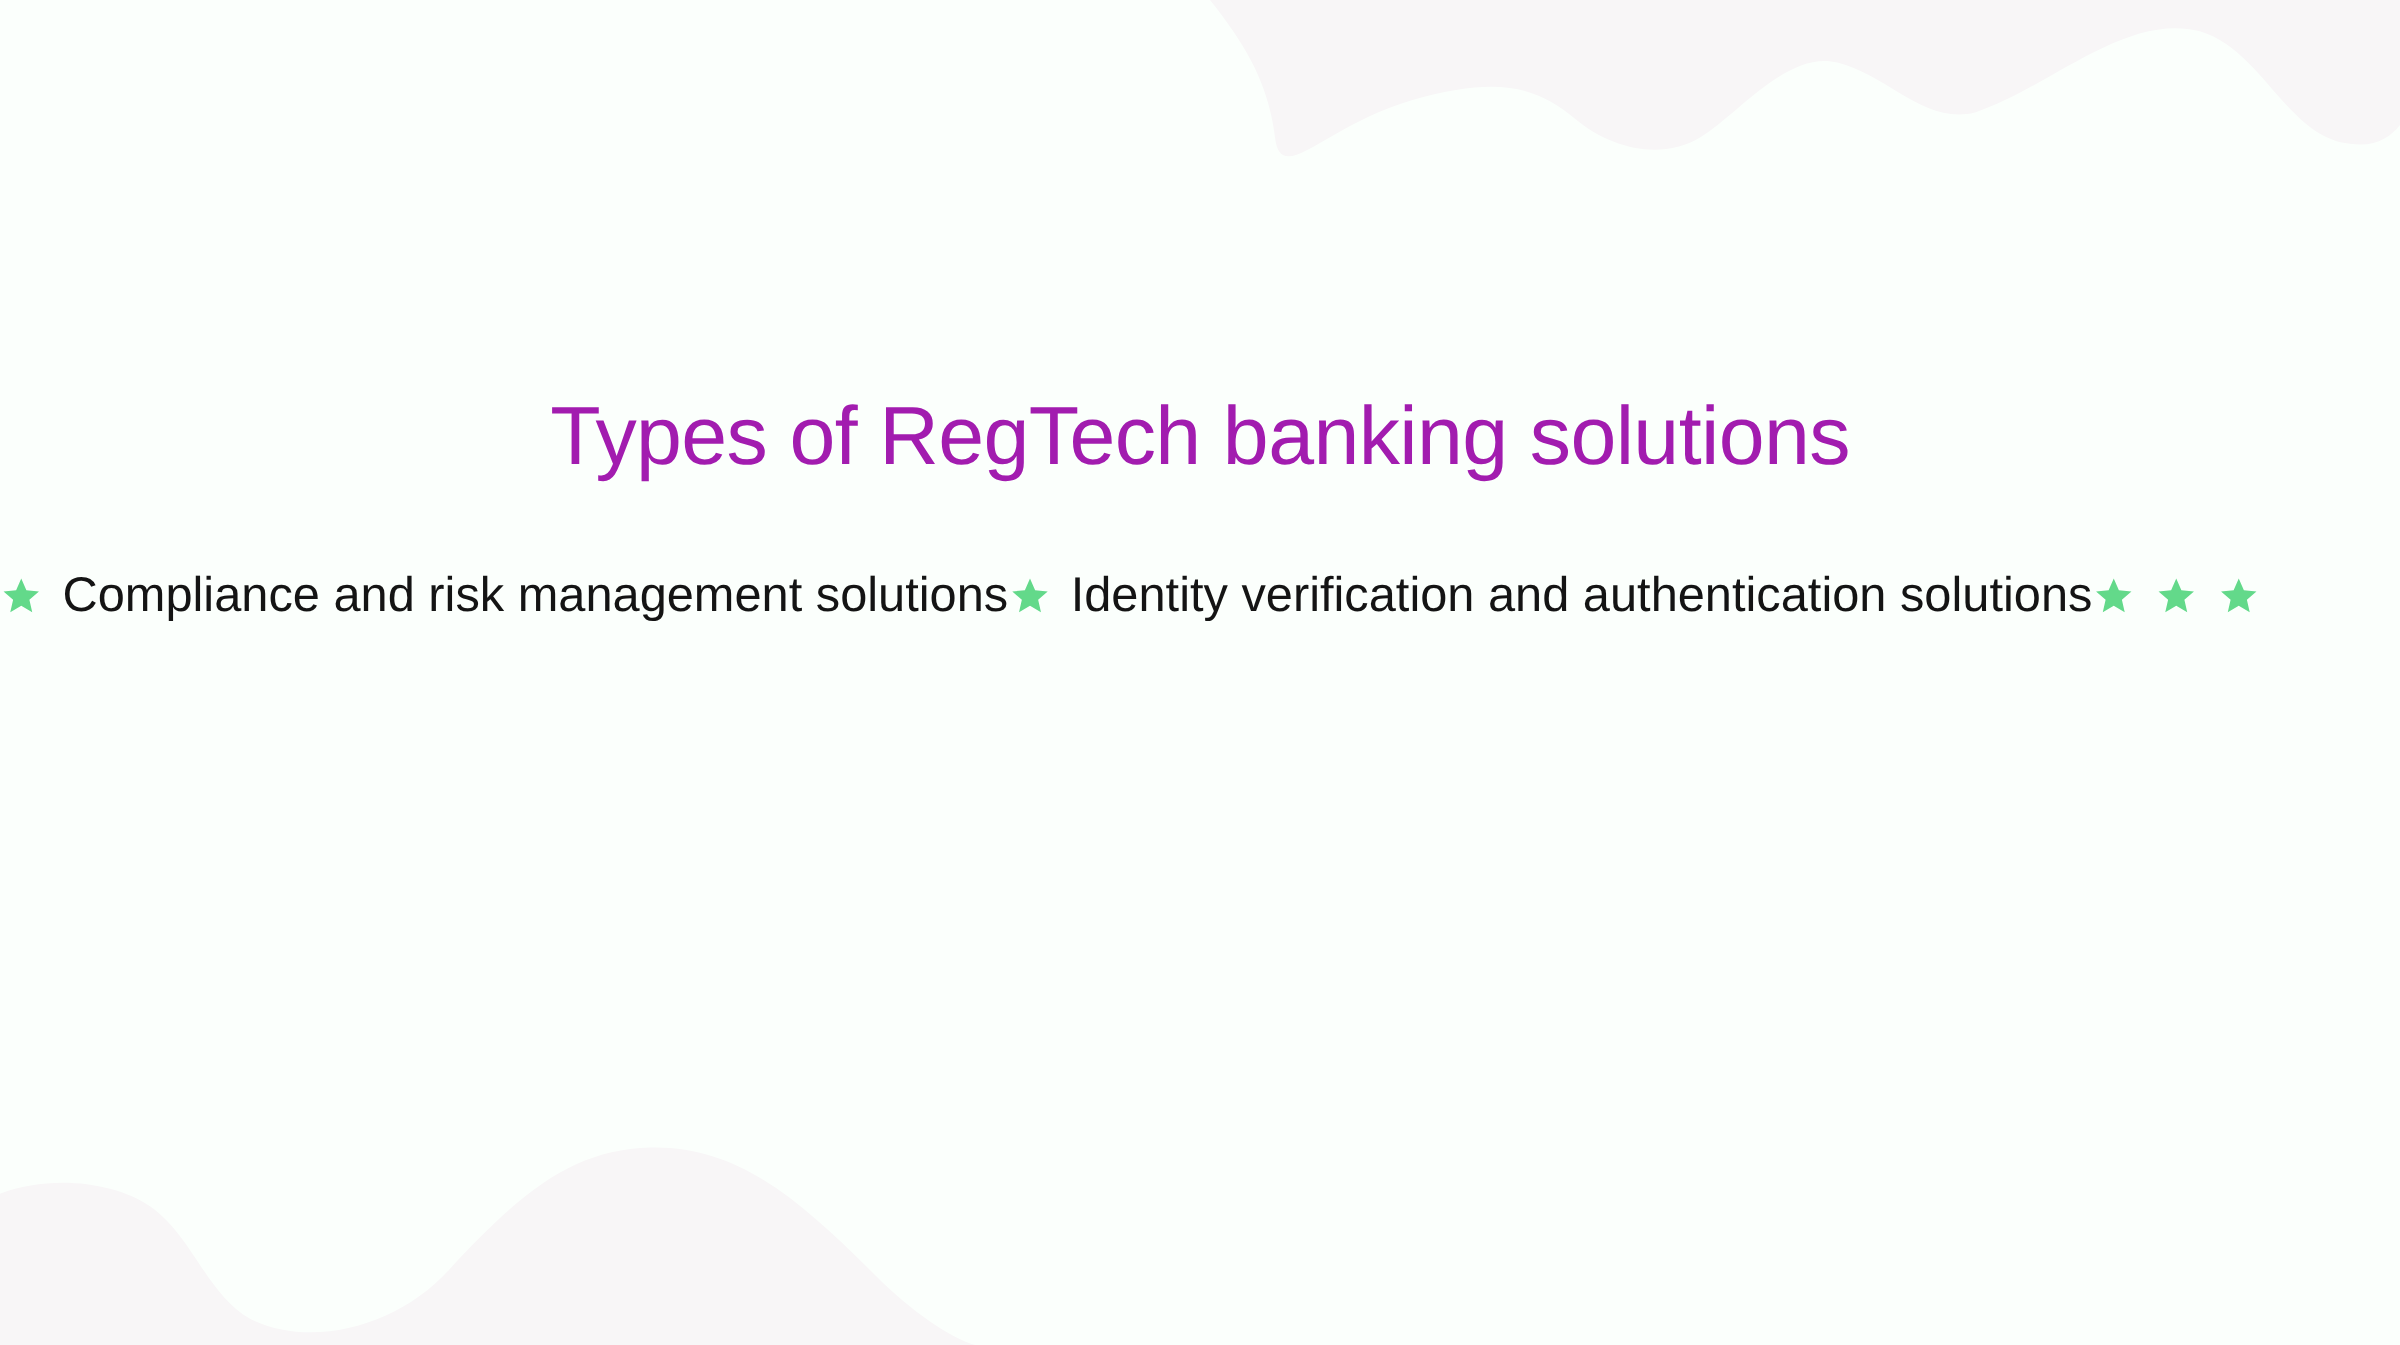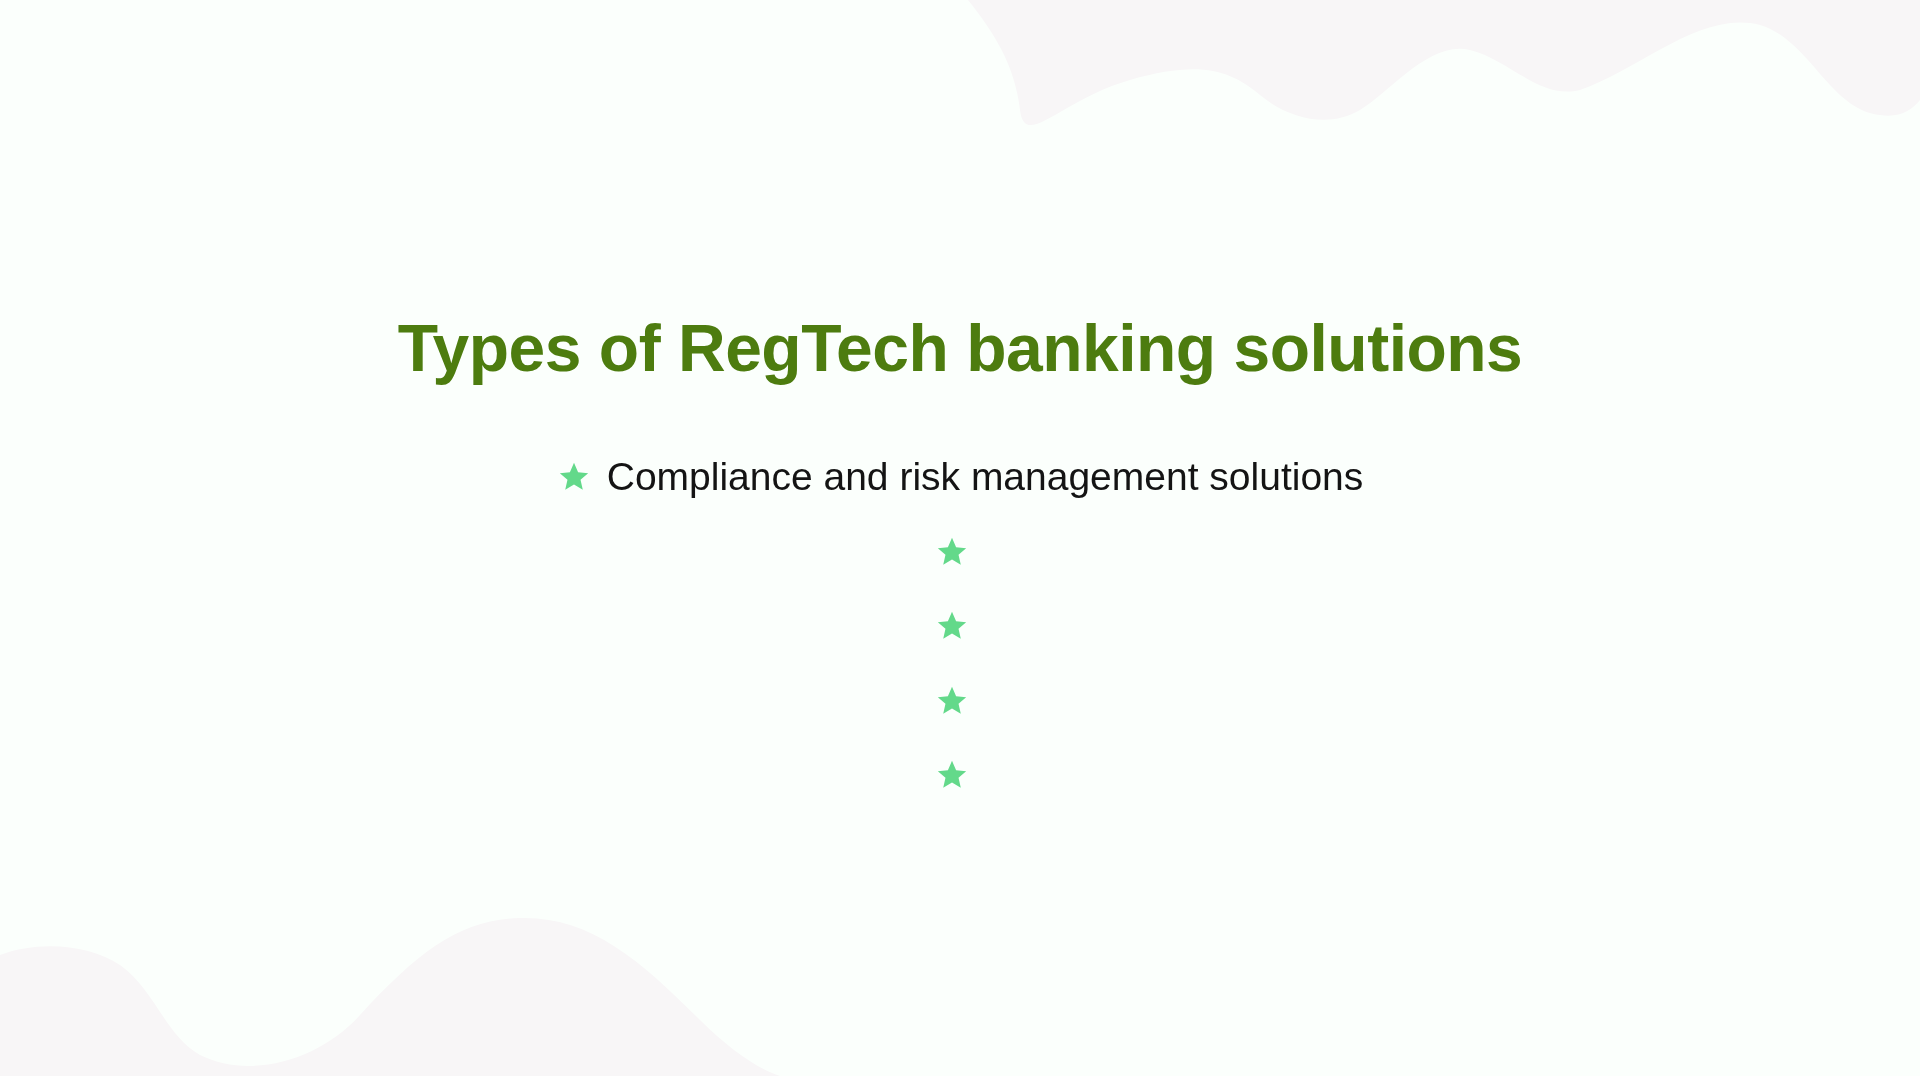--- a/index.html
+++ b/index.html
@@ -5,27 +5,27 @@
   html, body { margin:0; padding:0; }
   body {
     width:1920px; height:1076px; position:relative; overflow:hidden;
     background:#fbfffc;
     font-family:"Liberation Sans", "DejaVu Sans", sans-serif;
     color:#111111;
   }
   .bg-blob { position:absolute; left:0; top:0; width:1920px; height:1076px; }
   .title {
     position:absolute; left:0; right:0; top:286px;
-    text-align:center; font-size:66px; font-weight:bold; letter-spacing:-0.5px;
-    color:#4d7c0f;
+    text-align:center; font-size:66px; font-weight:normal; letter-spacing:-0.5px;
+    color:#a21caf;
     margin-top:24px;
   }
   .list {
     position:absolute; left:0; right:0; top:440px;
-    display:flex; flex-direction:column; align-items:center;
+    display:flex; align-items:center;
   }
   .item {
     display:flex; align-items:center; height:74.5px;
     font-size:39px; color:#141414;
   }
   .star { width:34px; height:34px; margin-right:16px; flex:none; }
 </style>
 </head>
 <body>
 
@@ -40,20 +40,21 @@
   <div class="item">
     <svg class="star" viewBox="0 0 24 24">
         <path fill="#63d98a" d="M12 2 L14.9 8.6 L22 9.3 L16.6 14 L18.2 21 L12 17.3 L5.8 21 L7.4 14 L2 9.3 L9.1 8.6 Z"></path>
       </svg>
     <span>Compliance and risk management solutions</span>
   </div>
   <div class="item">
     <svg class="star" viewBox="0 0 24 24">
         <path fill="#63d98a" d="M12 2 L14.9 8.6 L22 9.3 L16.6 14 L18.2 21 L12 17.3 L5.8 21 L7.4 14 L2 9.3 L9.1 8.6 Z"></path>
       </svg>
+    <span>Identity verification and authentication solutions</span>
   </div>
   <div class="item">
     <svg class="star" viewBox="0 0 24 24">
         <path fill="#63d98a" d="M12 2 L14.9 8.6 L22 9.3 L16.6 14 L18.2 21 L12 17.3 L5.8 21 L7.4 14 L2 9.3 L9.1 8.6 Z"></path>
       </svg>
   </div>
   <div class="item">
     <svg class="star" viewBox="0 0 24 24">
         <path fill="#63d98a" d="M12 2 L14.9 8.6 L22 9.3 L16.6 14 L18.2 21 L12 17.3 L5.8 21 L7.4 14 L2 9.3 L9.1 8.6 Z"></path>
       </svg>

